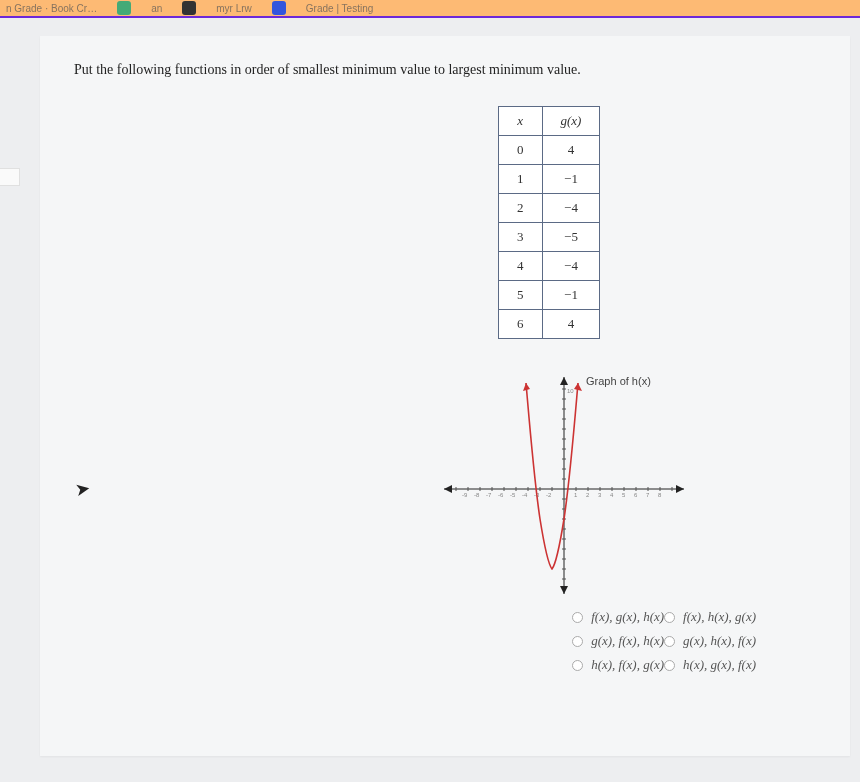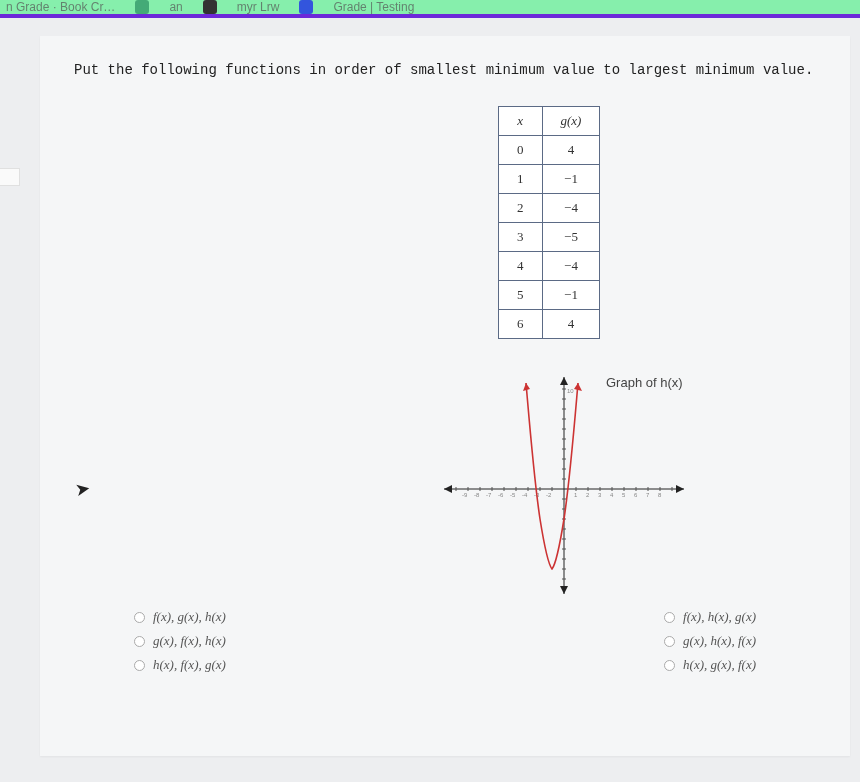--- a/index.html
+++ b/index.html
@@ -7,24 +7,24 @@
     font-family: Georgia, 'Times New Roman', serif;
     background: #edeef0;
     width: 860px;
     height: 782px;
     overflow: hidden;
     position: relative;
     color: #333;
   }
   .top-bar {
     height: 18px;
-    background: #86efac;
-    border-bottom: 4px solid #6d28d9;
+    background: #fdba74;
+    border-bottom: 2px solid #6d28d9;
     font-family: Arial, sans-serif;
-    font-size: 12px;
+    font-size: 10px;
     color: #555;
     padding: 2px 6px;
     display: flex;
     gap: 20px;
     align-items: center;
   }
   .top-bar .frag { opacity: 0.7; }
   .top-bar .ico { width:14px; height:14px; background:#4a7; border-radius:3px; display:inline-block;}
   .top-bar .ico.blue { background:#35d; }
   .top-bar .ico.dark { background:#333; }
@@ -37,21 +37,21 @@
     box-shadow: 0 1px 2px rgba(0,0,0,0.05);
   }
   .left-strip {
     position:absolute; left:0; top:18px; bottom:0; width:38px; background:#edeef0;
   }
   .left-strip .blank {
     position:absolute; left:-2px; top:150px; width:22px; height:18px; background:#fafafa; border:1px solid #e0e0e0;
   }
   .prompt {
     font-size: 14px;
-    font-family: Liberation Mono, monospace;
+    font-family: Liberation Serif, serif;
     color: #222;
     margin-bottom: 28px;
   }
   .right-col {
     margin-left: 380px;
   }
   .equation {
     font-size: 15px;
     font-style: italic;
     font-family: Georgia, serif;
@@ -74,40 +74,40 @@
   }
   table.gx th { font-weight: normal; font-style: italic; background:#fff;}
   .graph-wrap {
     position: relative;
     width: 260px;
     height: 230px;
     margin-left: -20px;
   }
   .graph-label {
     position: absolute;
-    left: 172px;
+    left: 152px;
     top: 6px;
-    font-size: 13px;
+    font-size: 11px;
     font-family: Arial, sans-serif;
     color: #444;
   }
   svg.graph { display:block; }
   .answer-section {
     margin-top: 10px;
     padding: 0 60px;
   }
   .answer-heading {
     font-family: Arial, sans-serif;
     font-size: 12px;
     color: #555;
     margin-bottom: 18px;
   }
   .options {
     display: flex;
-    justify-content: space-between;
+    justify-content: flex-end;
     font-family: Georgia, serif;
     font-size: 13px;
     font-style: italic;
     color: #555;
   }
   .opt-col { display:flex; flex-direction:column; gap:8px; }
   .opt { display:flex; align-items:center; gap:8px; }
   .radio {
     width:11px; height:11px; border:1px solid #aaa; border-radius:50%; background:#fff;
     flex-shrink:0;

